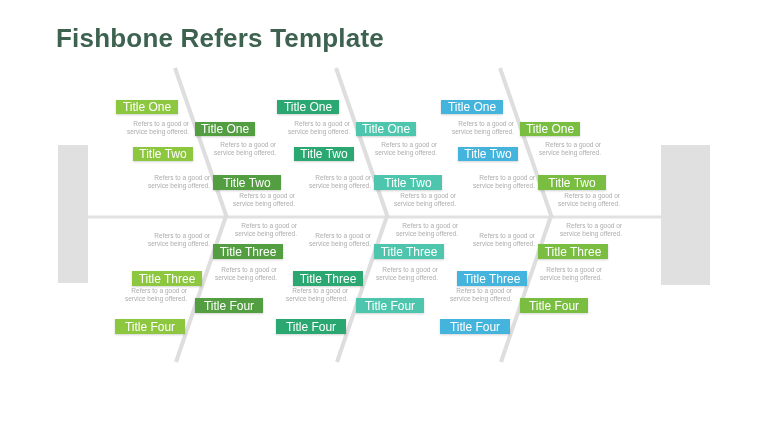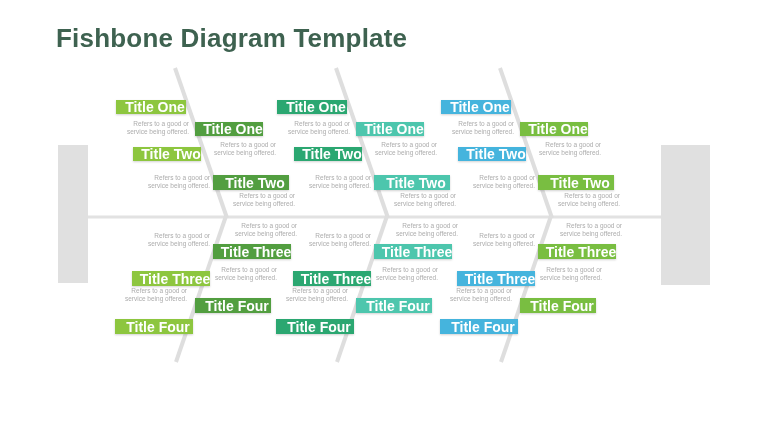--- a/index.html
+++ b/index.html
@@ -10,35 +10,35 @@
   .slide-title{
     position:absolute;left:56px;top:22px;margin:0;
     font-size:26px;line-height:32px;font-weight:bold;color:#3E6250;
     letter-spacing:0.2px;
   }
   .skeleton{position:absolute;left:0;top:0;}
   .end-block{position:absolute;background:#E0E0E0;}
   .tail-block{left:58px;top:145px;width:30px;height:138px;}
   .head-block{left:661px;top:145px;width:49px;height:140px;}
   .cause-box{
-    position:absolute;color:#ffffff;font-weight:bold;font-size:14px;
+    position:absolute;color:#ffffff;font-weight:normal;font-size:12px;
     text-align:center;box-shadow:0 1px 2px rgba(0,0,0,0.18);
-    display:flex;align-items:center;justify-content:center;white-space:nowrap;padding-left:8px;
+    display:flex;align-items:center;justify-content:center;white-space:nowrap;
   }
   .cause-desc{
     position:absolute;color:#ACACAC;font-size:6.5px;line-height:8px;
     text-align:right;
   }
 </style>
 </head>
 <body>
 
 <div class="stage">
 
-  <h1 class="slide-title">Fishbone Diagram Template</h1>
+  <h1 class="slide-title">Fishbone Refers Template</h1>
 
   <svg class="skeleton" width="768" height="432">
     <line x1="88" y1="217" x2="661" y2="217" stroke="#E2E2E2" stroke-width="3"></line>
     <line x1="175" y1="68" x2="227" y2="218" stroke="#DEDEDE" stroke-width="4"></line>
     <line x1="226" y1="216" x2="176" y2="362" stroke="#DEDEDE" stroke-width="4"></line>
     <line x1="336" y1="68" x2="388" y2="218" stroke="#DEDEDE" stroke-width="4"></line>
     <line x1="387" y1="216" x2="337" y2="362" stroke="#DEDEDE" stroke-width="4"></line>
     <line x1="500" y1="68" x2="552" y2="218" stroke="#DEDEDE" stroke-width="4"></line>
     <line x1="551" y1="216" x2="501" y2="362" stroke="#DEDEDE" stroke-width="4"></line>
   </svg>

